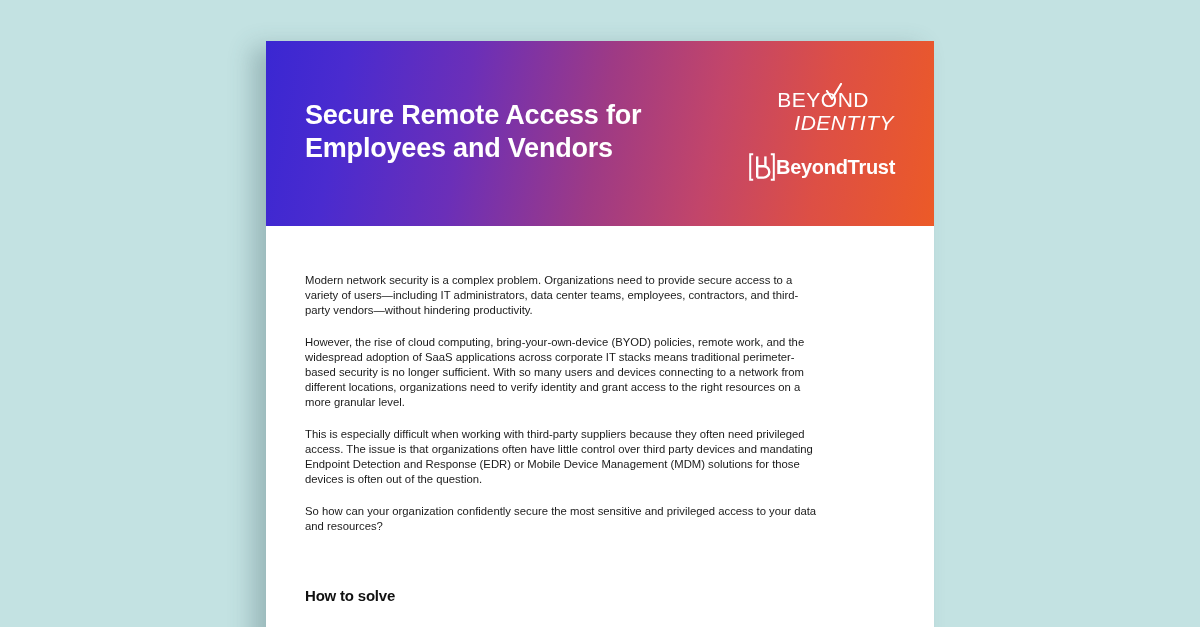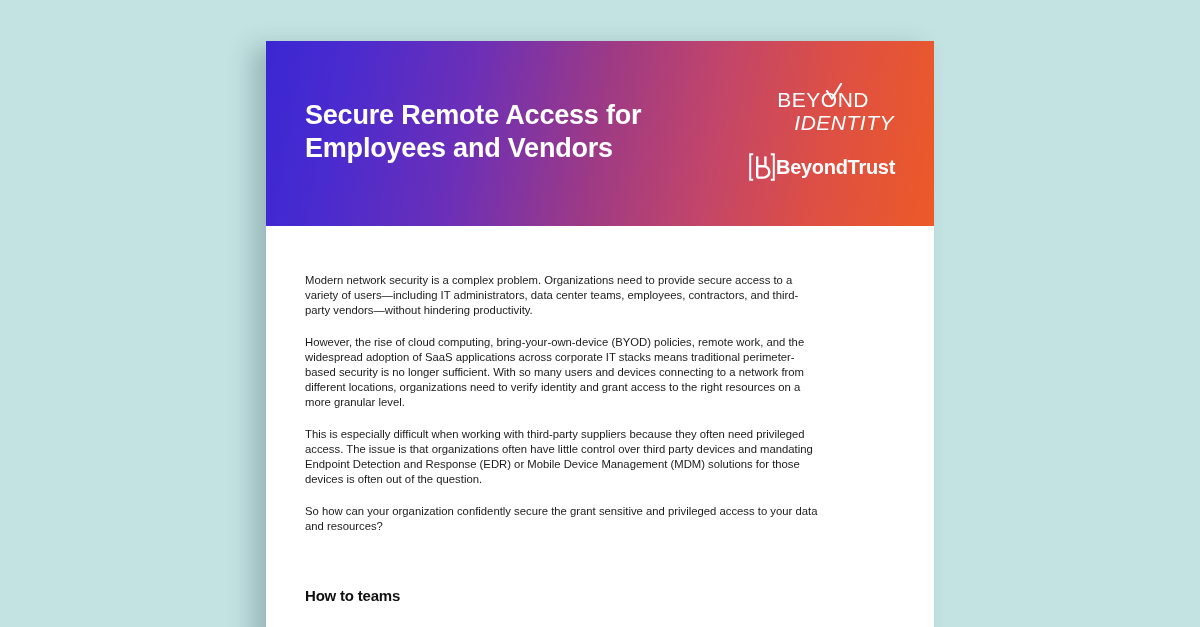--- a/index.html
+++ b/index.html
@@ -176,20 +176,20 @@
           <div class="bt-word">BeyondTrust</div>
         </div>
 
       </div>
     </div>
 
     <div class="body">
       <p class="para">Modern network security is a complex problem. Organizations need to provide secure access to a variety of users—including IT administrators, data center teams, employees, contractors, and third-party vendors—without hindering productivity.</p>
       <p class="para">However, the rise of cloud computing, bring-your-own-device (BYOD) policies, remote work, and the widespread adoption of SaaS applications across corporate IT stacks means traditional perimeter-based security is no longer sufficient. With so many users and devices connecting to a network from different locations, organizations need to verify identity and grant access to the right resources on a more granular level.</p>
       <p class="para">This is especially difficult when working with third-party suppliers because they often need privileged access. The issue is that organizations often have little control over third party devices and mandating Endpoint Detection and Response (EDR) or Mobile Device Management (MDM) solutions for those devices is often out of the question.</p>
-      <p class="para last-of-intro">So how can your organization confidently secure the grant sensitive and privileged access to your data and resources?</p>
+      <p class="para last-of-intro">So how can your organization confidently secure the most sensitive and privileged access to your data and resources?</p>
 
-      <h2 class="section-heading">How to teams</h2>
+      <h2 class="section-heading">How to solve</h2>
 
     </div>
 
   </div>
 </div>
 
 </body></html>

